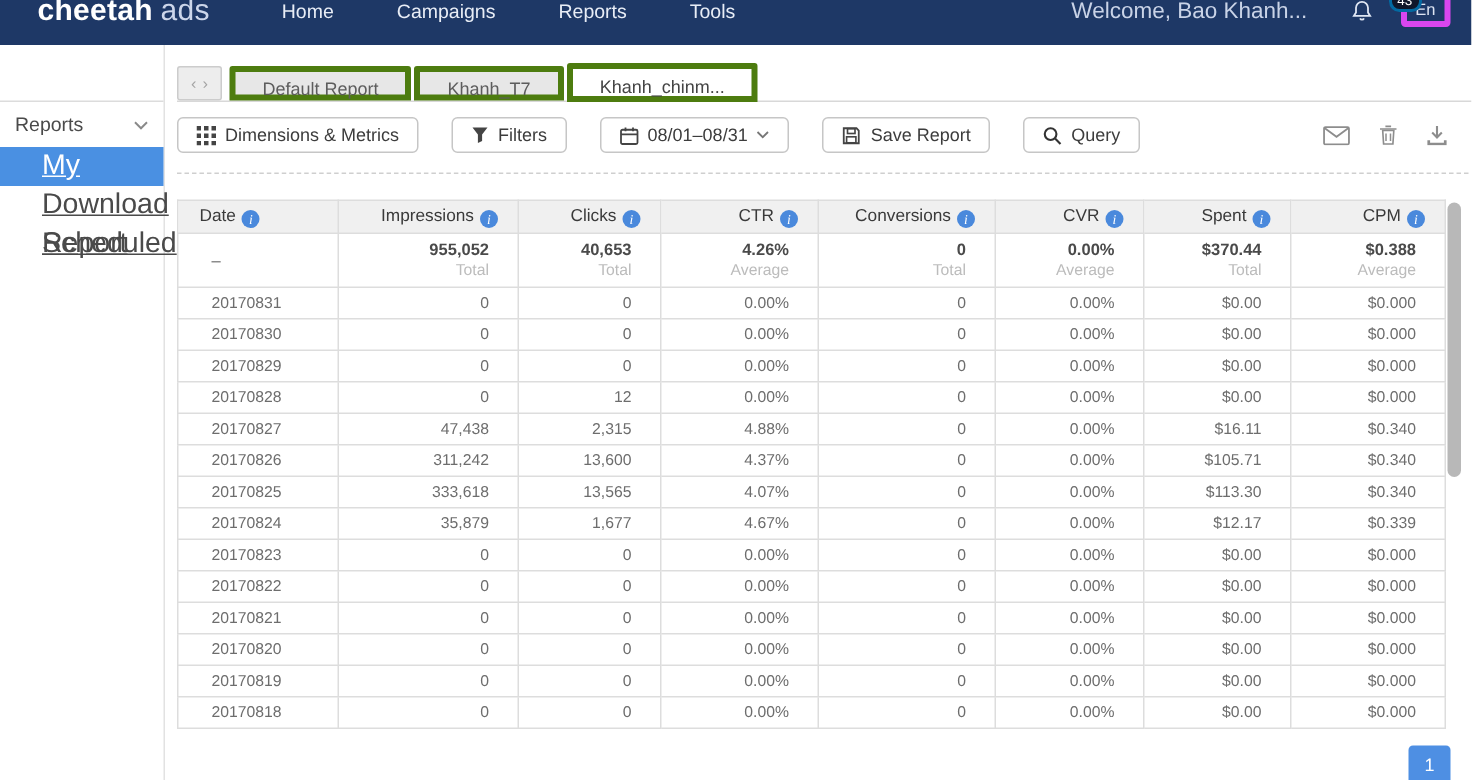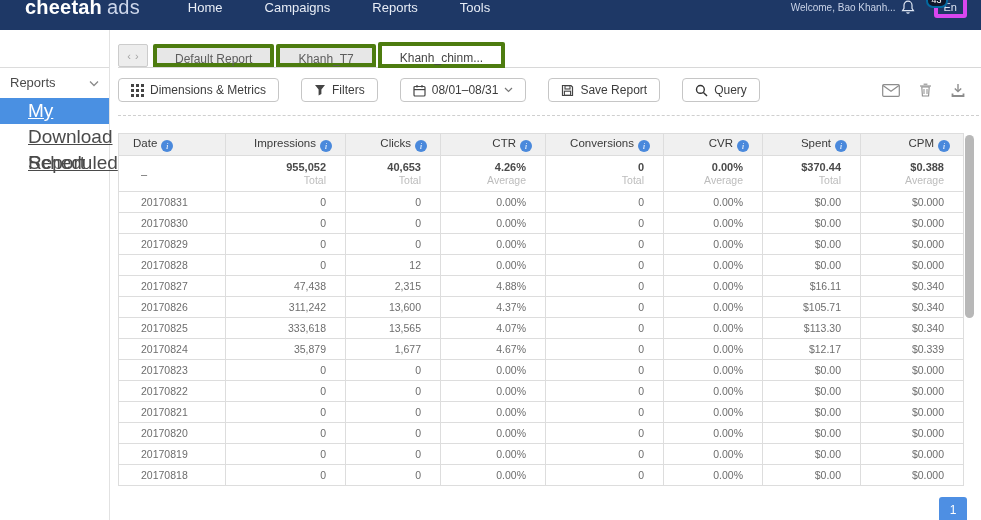--- a/index.html
+++ b/index.html
@@ -7,21 +7,21 @@
   body { font-family: "Liberation Sans", sans-serif; background: #fff; position: relative; }
 
   
   .navbar { height: 30px; background: #1e3866; display: flex; align-items: center; padding: 0 14px 16px 25px; color: #fff; }
   .brand { font-size: 20px; letter-spacing: .2px; white-space: nowrap; }
   .brand b { font-weight: 700; }
   .brand span.light { font-weight: 300; color: #ccd6ea; margin-left: 5px; }
   .nav-menu { display: flex; margin-left: 48px; }
   .nav-link { color: #e8edf6; font-size: 13px; margin-right: 42px; text-decoration: none; cursor: pointer; }
   .nav-right { margin-left: auto; display: flex; align-items: center; }
-  .welcome { font-size: 10px; color: #c9d3e7; margin-right: 4px; cursor: pointer; }
+  .welcome { font-size: 15px; color: #c9d3e7; margin-right: 28px; cursor: pointer; }
   .bell-wrap { position: relative; margin-right: 18px; cursor: pointer; }
   .badge { position: absolute; top: -7px; left: 26px; background: #0f172a; color: #fff; font-size: 9px; line-height: 12px; padding: 0 4px; border-radius: 7px; border: 2px solid #0369a1; }
   .lang-box { border: 4px solid #d946ef; border-radius: 3px; font-size: 11px; color: #dde4f2; padding: 1px 6px; cursor: pointer; }
 
   
   .content-row { display: flex; height: 490px; }
   .sidebar { width: 110px; border-right: 1px solid #e2e2e2; background: #fff; flex-shrink: 0; }
   .sidebar-spacer { height: 38px; border-bottom: 1px solid #dcdcdc; }
   .side-group { height: 30px; line-height: 30px; font-size: 13px; color: #4a4a4a; padding-left: 10px; display: flex; align-items: center; cursor: pointer; }
   .side-group .chev { margin-left: auto; margin-right: 10px; }

